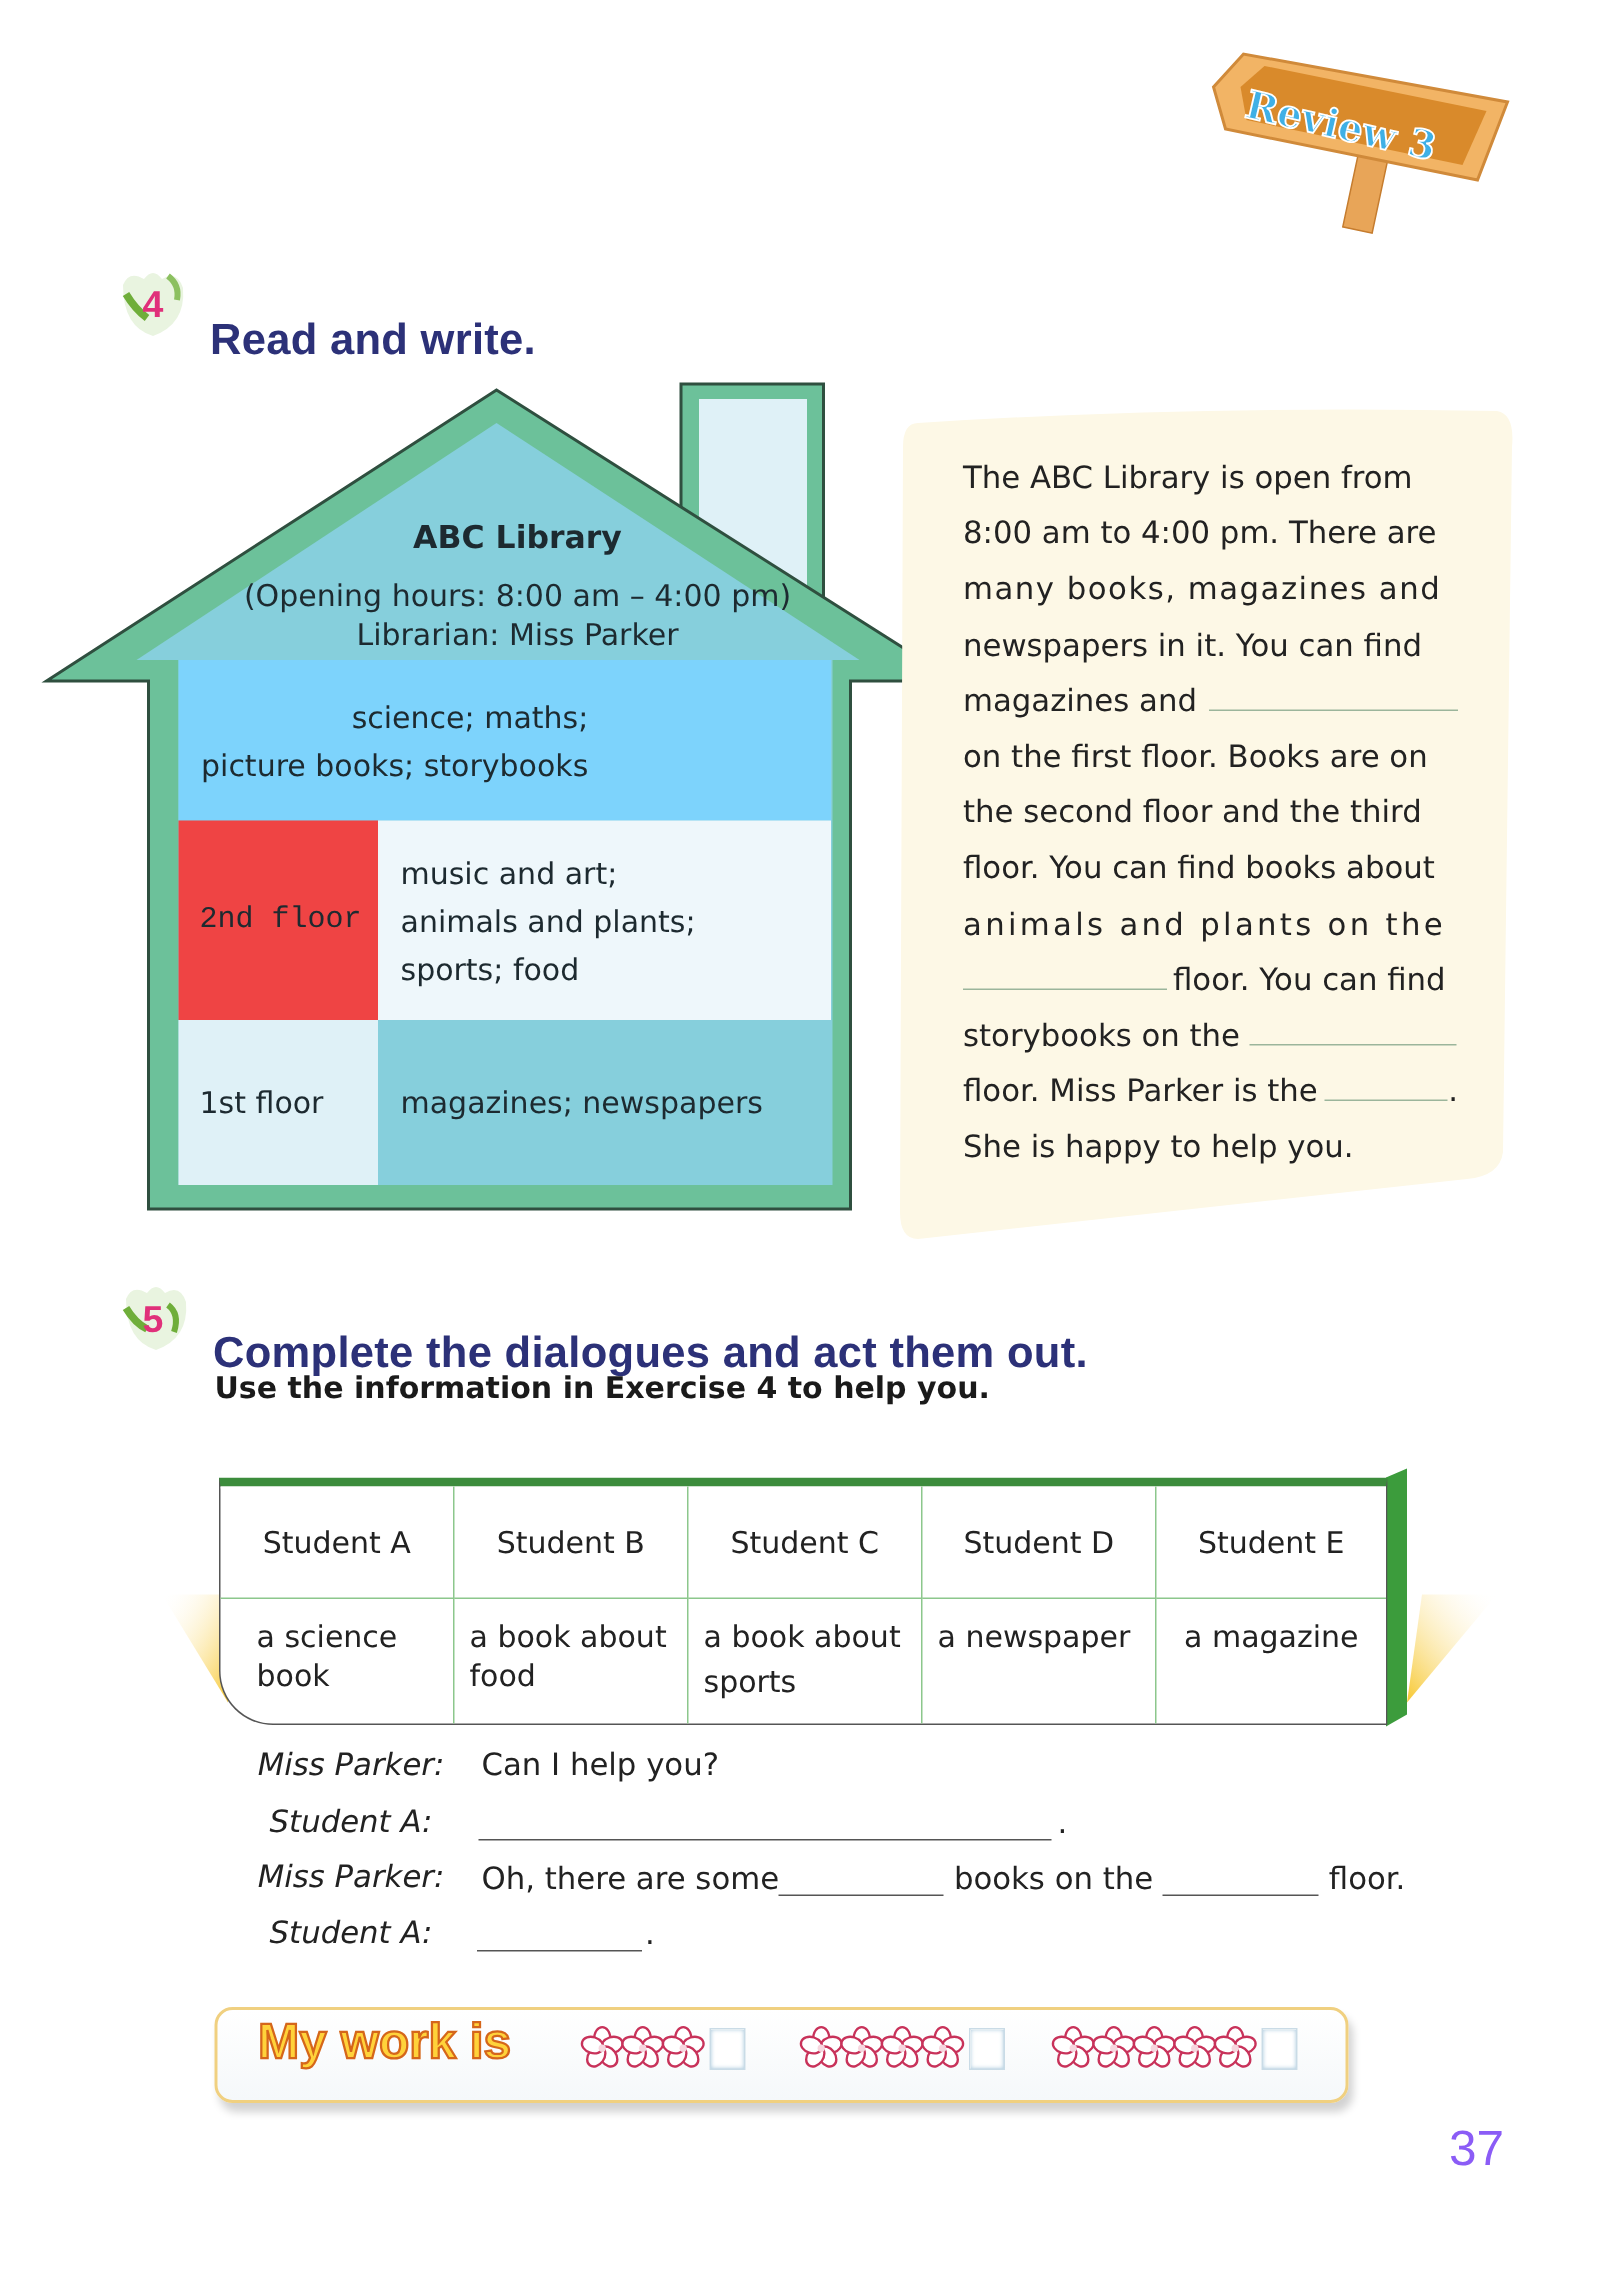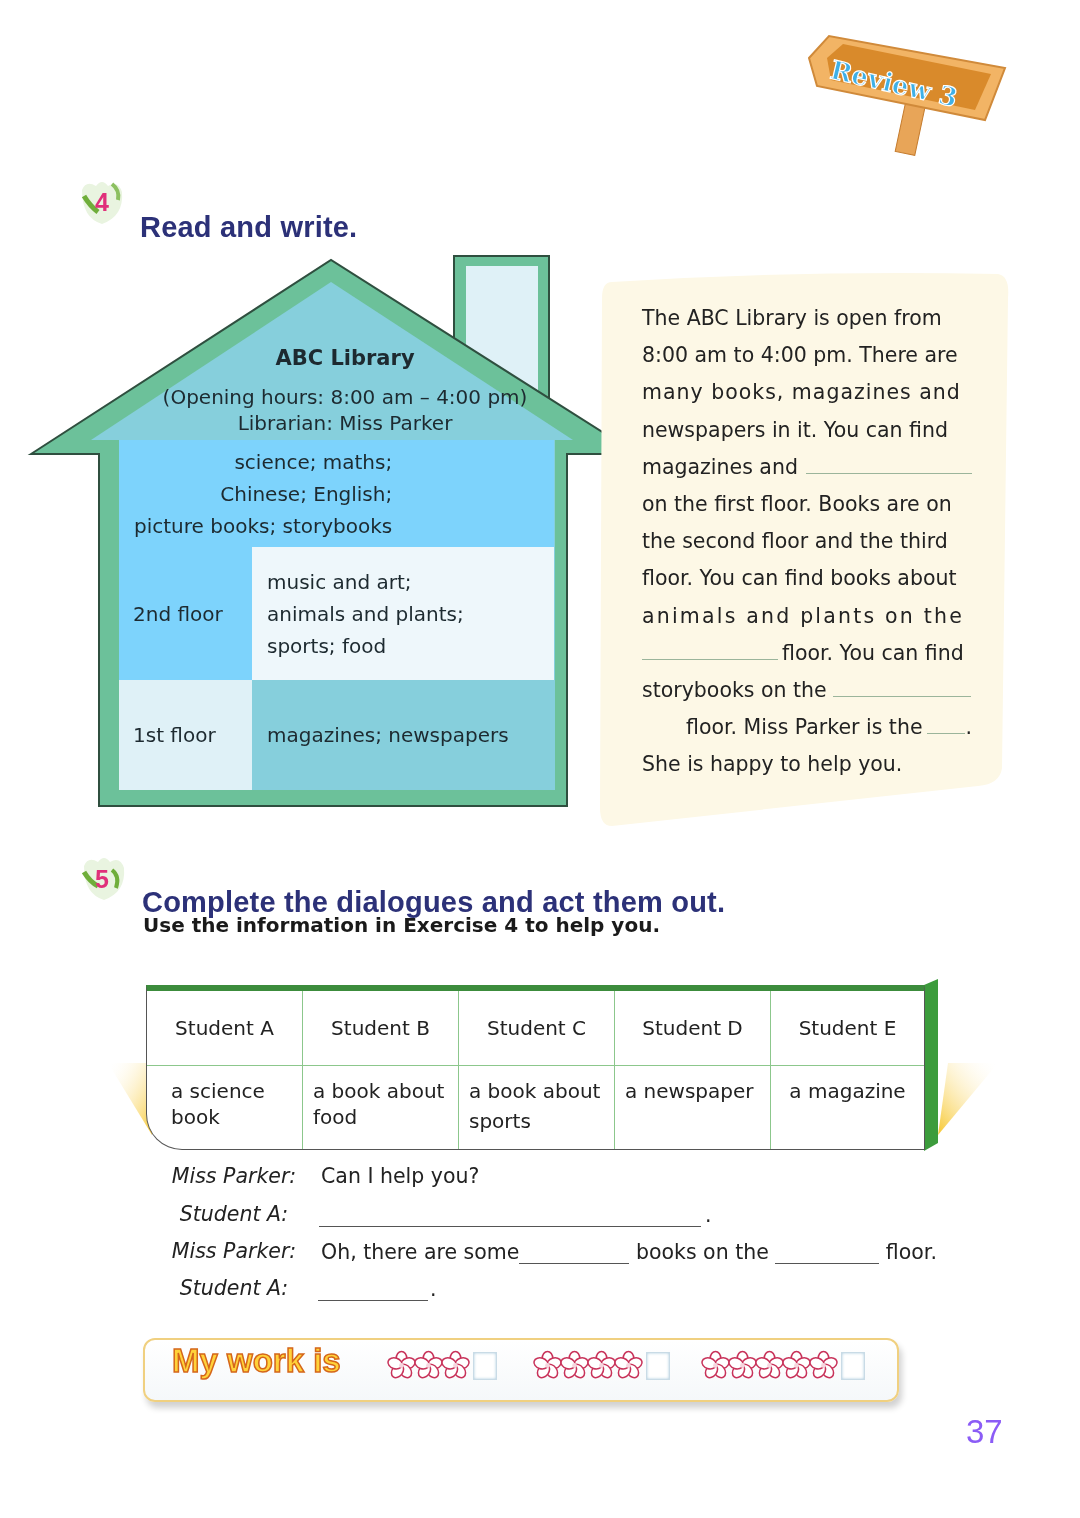--- a/index.html
+++ b/index.html
@@ -99,27 +99,26 @@
 </svg>
 <div class="abs house-text lib-name">ABC Library</div>
 <div class="abs house-text lib-hours">(Opening hours: 8:00 am – 4:00 pm)</div>
 <div class="abs house-text lib-librarian">Librarian: Miss Parker</div>
 
 <div class="abs floor-grid house-text">
   <div class="floor-row" style="top:0;height:107px;">
     <div class="floor-content" style="background:#7dd3fc;text-align:right;">
       <div>
         <div>science; maths;</div>
-        <div>Chinese; English;</div>
         <div>picture books; storybooks</div>
       </div>
     </div>
   </div>
   <div class="floor-row" style="top:107px;height:133px;">
-    <div class="floor-label" style="background:#7dd3fc;">2nd floor</div>
+    <div class="floor-label" style="background:#ef4444;font-family:Liberation Mono, monospace;">2nd floor</div>
     <div class="floor-content" style="background:#eef7fb;">
       <div>
         <div>music and art;</div>
         <div>animals and plants;</div>
         <div>sports; food</div>
       </div>
     </div>
   </div>
   <div class="floor-row" style="top:240px;height:110px;">
     <div class="floor-label" style="background:#dff1f7;">1st floor</div>
@@ -162,21 +161,21 @@
       <span>animals and plants on the</span>
     </div>
   <div class="line" style="justify-content:flex-start;">
       <span class="blank" style="width:136px;margin-right:4px;"></span>
       <span>floor. You can find</span>
     </div>
   <div class="line" style="justify-content:flex-start;">
       <span>storybooks on the</span>
       <span class="blank" style="width:138px;margin-left:6px;"></span>
     </div>
-  <div class="line" style="justify-content:flex-end;margin-left:44px;">
+  <div class="line" style="justify-content:flex-end;">
       <span>floor. Miss Parker is the</span>
       <span class="blank" style="width:100px;margin-left:4px;"></span>
       <span>.</span>
     </div>
   <div class="line">
       <span>She is happy to help you.</span>
     </div>
 </div>
 
 <svg class="abs ex-badge" style="left:78px;top:852px;" viewBox="0 0 52 52">

